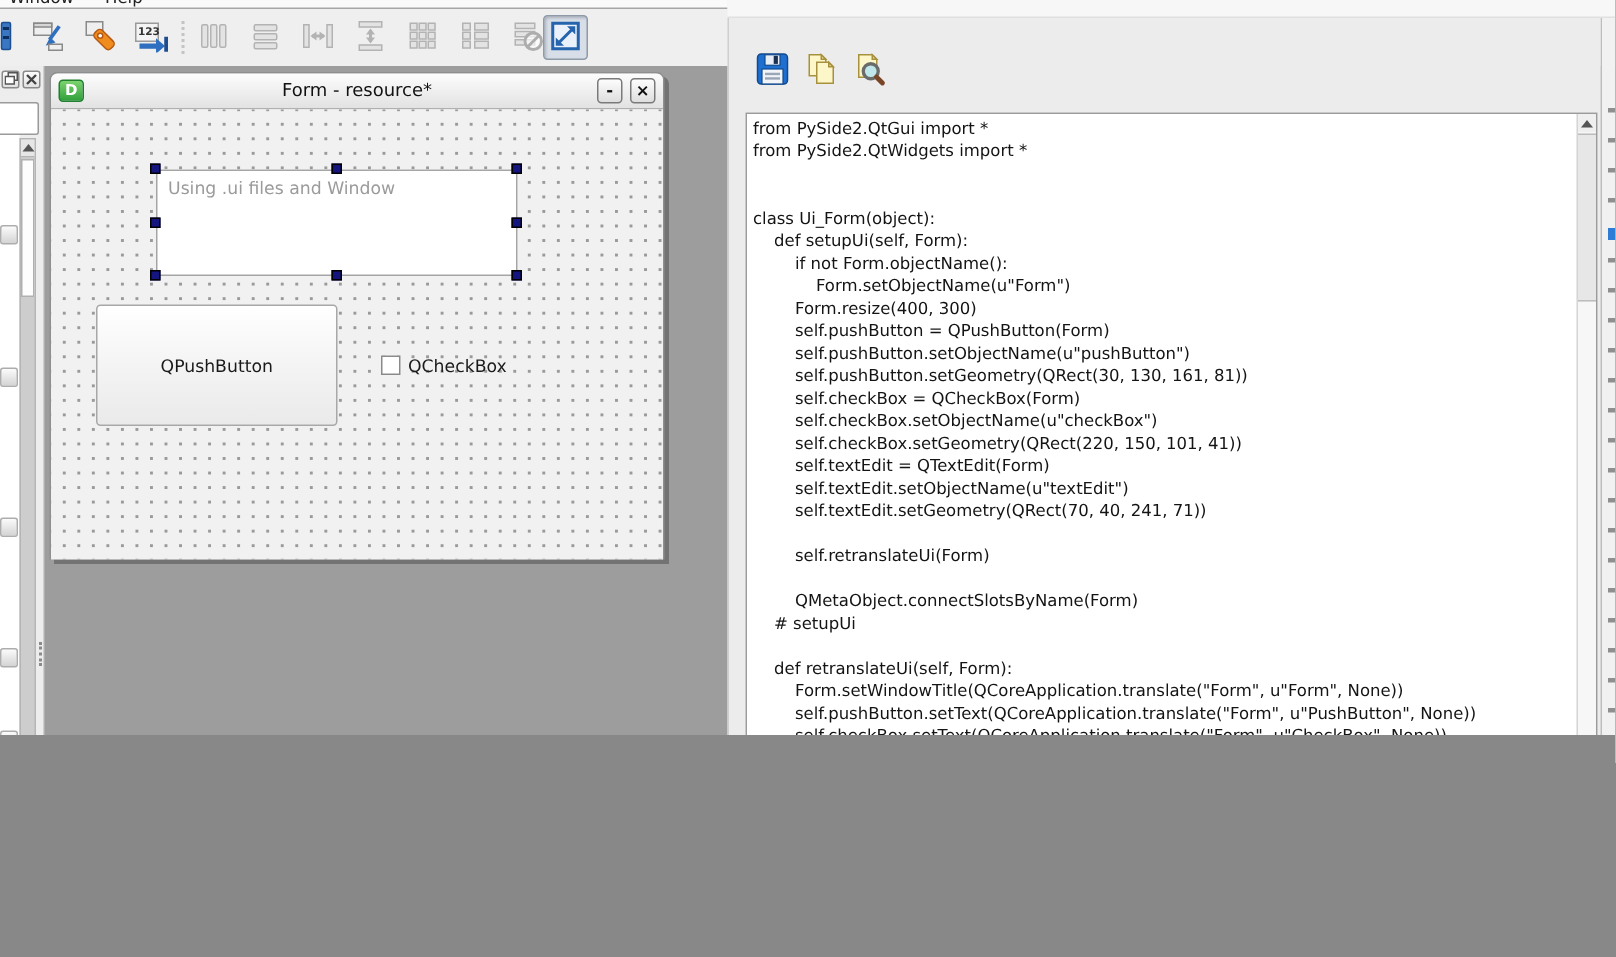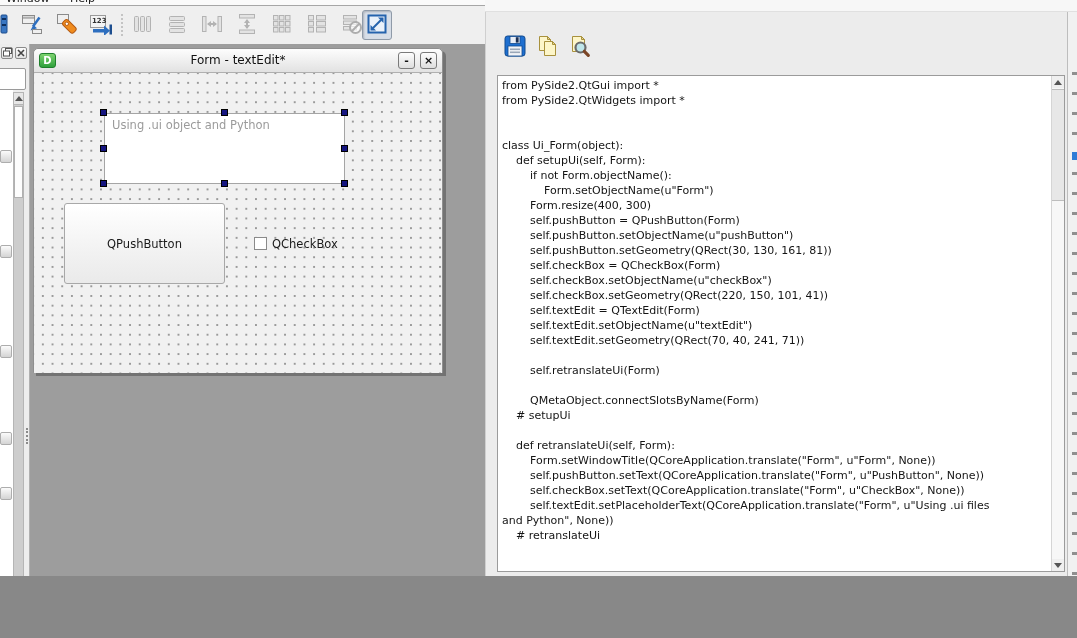--- a/index.html
+++ b/index.html
@@ -1,18 +1,18 @@
 <!DOCTYPE html>
 <html><head>
 <meta charset="utf-8">
 <style>
   * { margin:0; padding:0; box-sizing:border-box; }
   html,body { background:#888; }
   .screen {
-    position:relative; width:1077px; height:576px; overflow:hidden;
+    position:relative; width:1077px; height:490px; overflow:hidden;
     background:#efefef; font-family:"DejaVu Sans","Liberation Sans",sans-serif;
     font-size:11.5px; color:#1a1a1a;
   }
   .abs { position:absolute; }
 
   
   .menubar { left:0; top:0; width:485px; height:6px; background:#fafafa;
     border-bottom:1px solid #a6a6a6; overflow:hidden; }
   .menubar span { position:absolute; top:-8px; font-size:11px; color:#222; }
 
@@ -268,27 +268,27 @@
         </div>
       <div class="wb-thumb"></div>
     </div>
     <div class="wb-bottom"></div>
     <div class="wb-splitter"></div>
   </div>
 
   <div class="abs formwin">
     <div class="ftitle">
       <div class="dicon">D</div>
-      <div class="ttext">Form - textEdit*</div>
+      <div class="ttext">Form - resource*</div>
       <div class="wbtn" style="right:27px">-</div>
       <div class="wbtn" style="right:5px">×</div>
     </div>
     <div class="fcanvas">
       <div class="w-textedit">
-        <div class="ph">Using .ui object and Python</div>
+        <div class="ph">Using .ui files and Window</div>
       </div>
 
       <div class="handle" style="left:66px;top:36px"></div>
       <div class="handle" style="left:187px;top:36px"></div>
       <div class="handle" style="left:307px;top:36px"></div>
       <div class="handle" style="left:66px;top:72px"></div>
       <div class="handle" style="left:307px;top:72px"></div>
       <div class="handle" style="left:66px;top:107px"></div>
       <div class="handle" style="left:187px;top:107px"></div>
       <div class="handle" style="left:307px;top:107px"></div>

